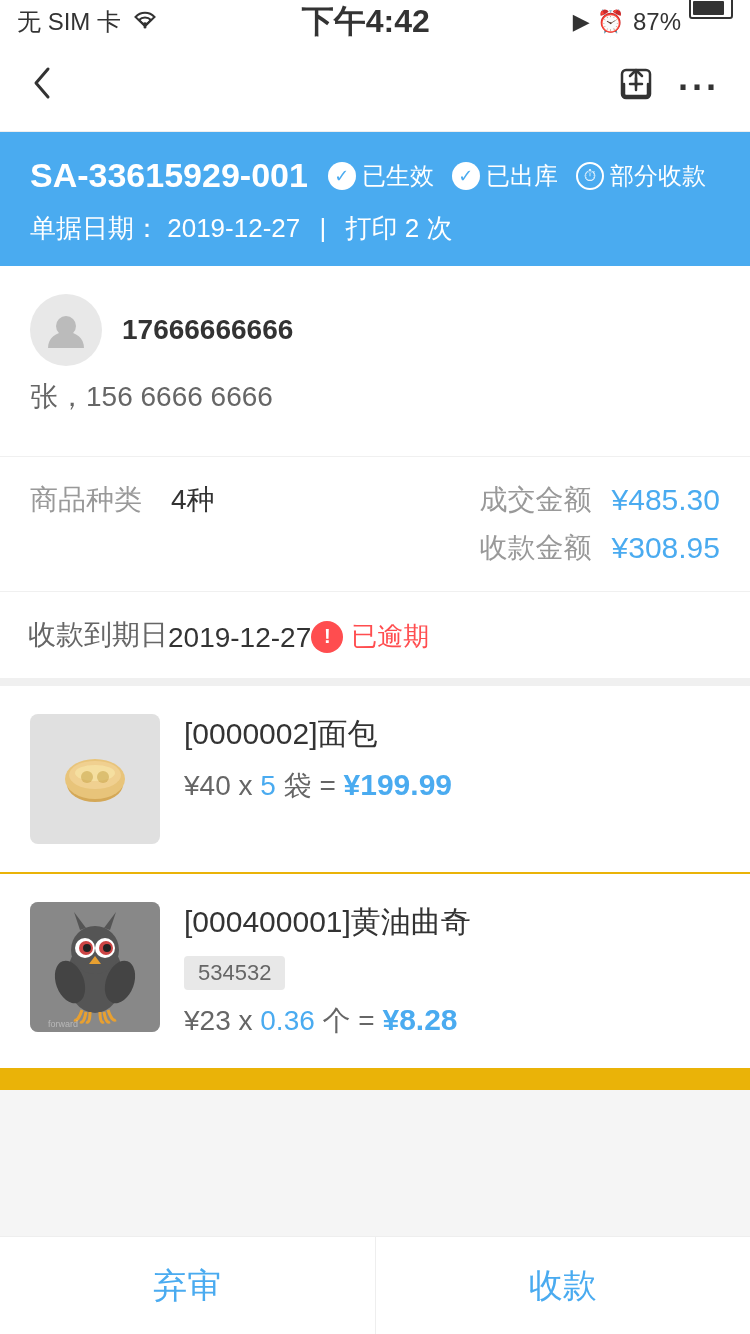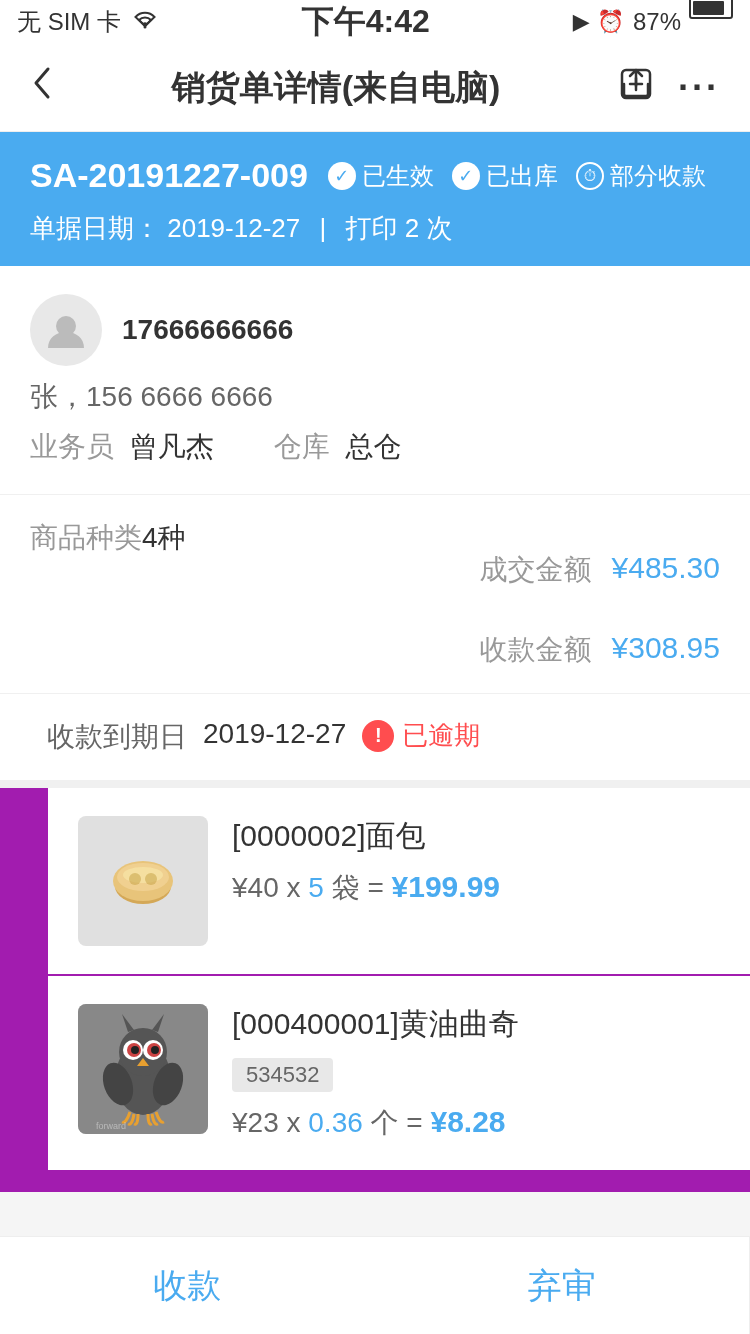--- a/index.html
+++ b/index.html
@@ -163,50 +163,49 @@
       align-items: flex-start;
     }
     .stats-left {
       display: flex;
       flex-direction: column;
       gap: 8px;
     }
     .stat-kinds {
       display: flex;
       align-items: center;
-      gap: 0;
+      gap: 29px;
       font-size: 28px;
       color: #666;
     }
     .stat-kinds-label { color: #999; }
     .stat-kinds-value { color: #333; font-weight: 500; }
     .stats-right {
       display: flex;
       flex-direction: column;
       gap: 10px;
       text-align: right;
     }
     .stat-row {
       display: flex;
+      align-items: center;
       justify-content: flex-end;
       gap: 20px;
       font-size: 28px;
-      margin-top: 32px;
     }
     .stat-label { color: #999; }
     .stat-amount { color: #4AABF0; font-weight: 500; font-size: 30px; }
 
     
     .due-date-section {
       background: #fff;
-      padding: 24px 47px;
+      padding: 24px 28px;
       border-bottom: 8px solid #f0f0f0;
       display: flex;
-      align-items: flex-start;
-      gap: 16px;
+      align-items: flex-end;
       font-size: 28px;
     }
     .due-label { color: #666; }
     .due-value { color: #333; }
     .overdue-badge {
       display: flex;
       align-items: center;
       gap: 8px;
       color: #ff4d4f;
       font-size: 26px;
@@ -251,22 +250,21 @@
       left: 50%;
       transform: translateX(-50%);
       width: 60px;
       height: 4px;
       background: #4AABF0;
       border-radius: 2px;
     }
 
     
     .product-list {
-      background: #a21caf;
-      padding-left: 48px;
+      background: #eab308;
     }
     .product-item {
       background: #fff;
       margin-bottom: 2px;
       padding: 28px 30px;
       display: flex;
       align-items: flex-start;
       gap: 24px;
     }
     .product-info {
@@ -395,39 +393,38 @@
       </span>
     </div>
   </div>
 
   <div class="nav-bar">
     <div class="nav-back">
       <svg width="24" height="40" viewBox="0 0 24 40" fill="none">
         <path d="M18 6L6 20L18 34" stroke="#333" stroke-width="3" stroke-linecap="round" stroke-linejoin="round"></path>
       </svg>
     </div>
-    <div class="nav-title">销货单详情(来自电脑)</div>
     <div class="nav-actions">
       <span>
         <svg width="36" height="36" viewBox="0 0 36 36" fill="none">
           <rect x="4" y="4" width="28" height="28" rx="4" stroke="#333" stroke-width="2.5"></rect>
           <path d="M12 18h12M18 12v12" stroke="#333" stroke-width="2.5" stroke-linecap="round"></path>
           <path d="M18 6v6M24 12l-6-6-6 6" stroke="none"></path>
           <path d="M10 10l16 16M26 10H10v16" stroke="none"></path>
           <path d="M6 18v10a2 2 0 002 2h20a2 2 0 002-2V18" stroke="#333" stroke-width="2.5" stroke-linecap="round"></path>
           <path d="M18 4v16M12 10l6-6 6 6" stroke="#333" stroke-width="2.5" stroke-linecap="round" stroke-linejoin="round"></path>
         </svg>
       </span>
       <span style="font-size:36px; letter-spacing:2px; font-weight:700; color:#333;">···</span>
     </div>
   </div>
 
   <div class="order-header">
     <div class="order-id-row">
-      <span class="order-id">SA-20191227-009</span>
+      <span class="order-id">SA-33615929-001</span>
       <div class="status-badges">
         <div class="badge">
           <div class="check-icon">✓</div>
           <span>已生效</span>
         </div>
         <div class="badge">
           <div class="check-icon">✓</div>
           <span>已出库</span>
         </div>
         <div class="badge">
@@ -450,30 +447,20 @@
     <div class="customer-row">
       <div class="avatar">
         <svg width="44" height="44" viewBox="0 0 44 44" fill="none">
           <circle cx="22" cy="18" r="10" fill="#bbb"></circle>
           <path d="M4 40c0-10 8-16 18-16s18 6 18 16" fill="#bbb"></path>
         </svg>
       </div>
       <span class="customer-name">17666666666</span>
     </div>
     <div class="customer-info">张，156 6666 6666</div>
-    <div class="customer-meta">
-      <div>
-        <span class="meta-label">业务员</span>
-        <span style="margin-left:8px;" class="meta-value">曾凡杰</span>
-      </div>
-      <div>
-        <span class="meta-label">仓库</span>
-        <span style="margin-left:8px;" class="meta-value">总仓</span>
-      </div>
-    </div>
   </div>
 
   <div class="stats-section">
     <div class="stats-left">
       <div class="stat-kinds">
         <span class="stat-kinds-label">商品种类</span>
         <span class="stat-kinds-value">4种</span>
       </div>
     </div>
     <div class="stats-right">
@@ -570,15 +557,15 @@
         </div>
       </div>
     </div>
 
     <div style="height: 20px;"></div>
   </div>
 
 </div>
 
 <div class="bottom-bar">
+  <div class="bottom-btn left">弃审</div>
   <div class="bottom-btn right">收款</div>
-  <div class="bottom-btn left">弃审</div>
 </div>
 
 </body></html>

